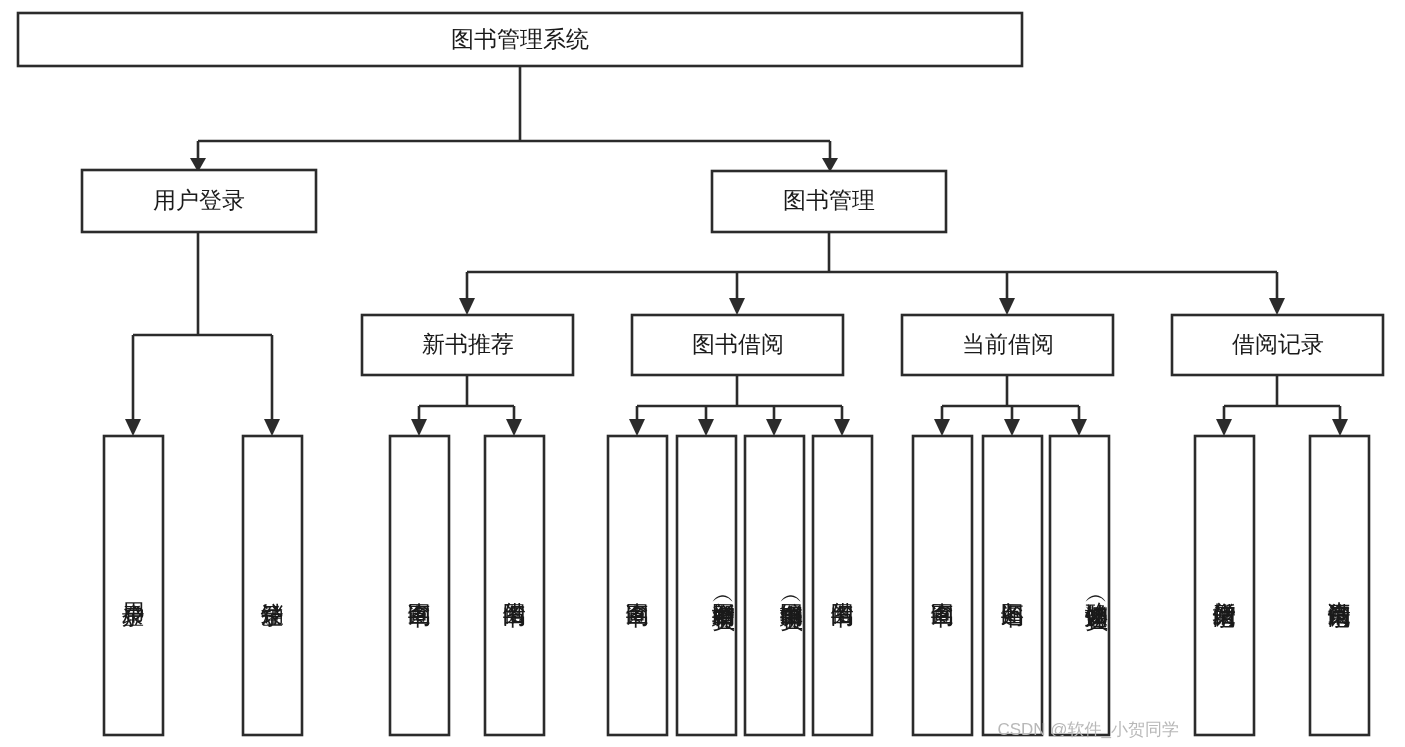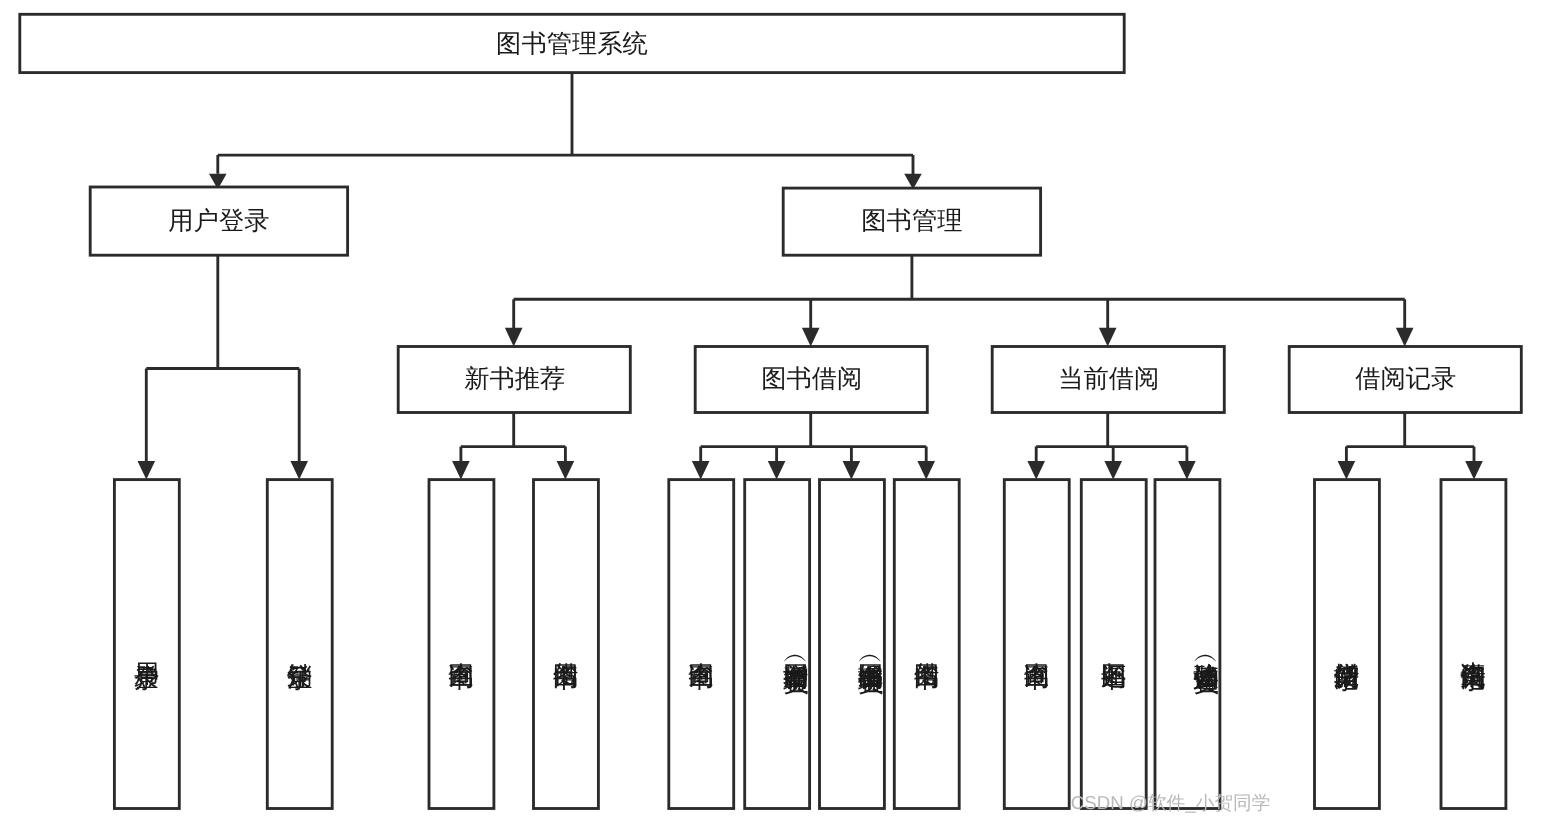--- a/index.html
+++ b/index.html
@@ -61,21 +61,21 @@
     text-align: center;
     white-space: nowrap;
     letter-spacing: 1px;
     pointer-events: none;
     display: flex;
     align-items: center;
     justify-content: center;
   }
   .watermark {
     position: absolute;
-    right: 24px;
+    right: 0;
     bottom: 6px;
     font-family: "Liberation Sans", "DejaVu Sans", sans-serif;
     font-size: 17px;
     color: #b8b8b8;
     white-space: nowrap;
     user-select: none;
   }
 </style>
 </head>
 <body>

